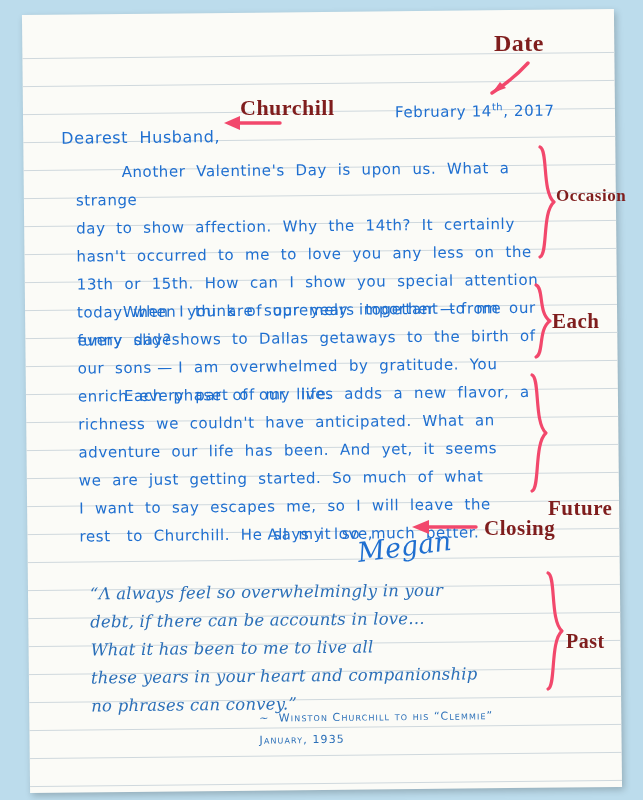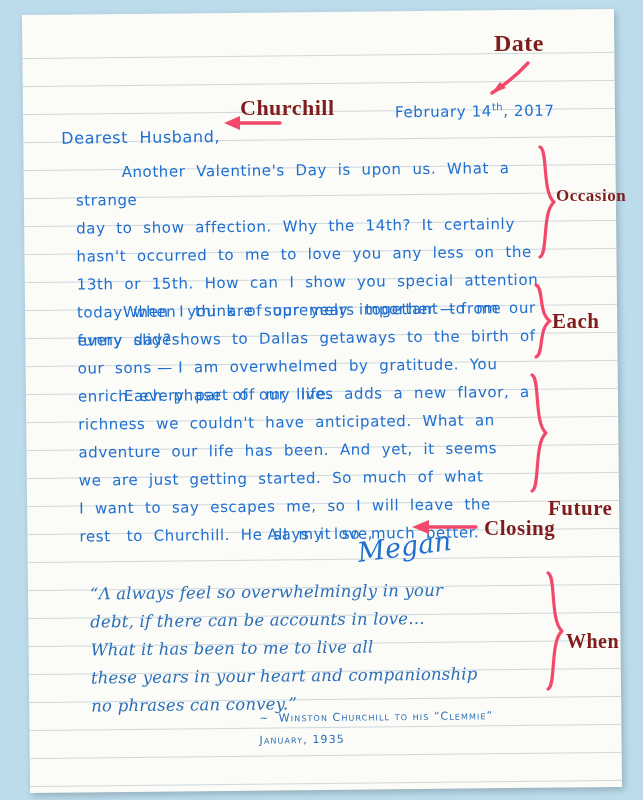--- a/index.html
+++ b/index.html
@@ -210,13 +210,13 @@
 
 <svg class="arrow-svg" style="left:406px; top:516px; width:72px; height:22px;" viewBox="0 0 72 22">
   <path class="pink-stroke" d="M70 11 L18 11"></path>
   <path class="pink-fill" d="M6 11 L23 4 L23 18 Z"></path>
 </svg>
 <div class="annot" id="annot-closing">Closing</div>
 
 <svg class="brace-svg" style="left:542px; top:570px; width:24px; height:122px;" viewBox="0 0 24 122">
   <path class="brace-stroke" d="M6 3 C14 6, 8 51, 20 61 C8 71, 14 116, 6 119"></path>
 </svg>
-<div class="annot" id="annot-quote">When</div>
+<div class="annot" id="annot-quote">Past</div>
 
 </body></html>

